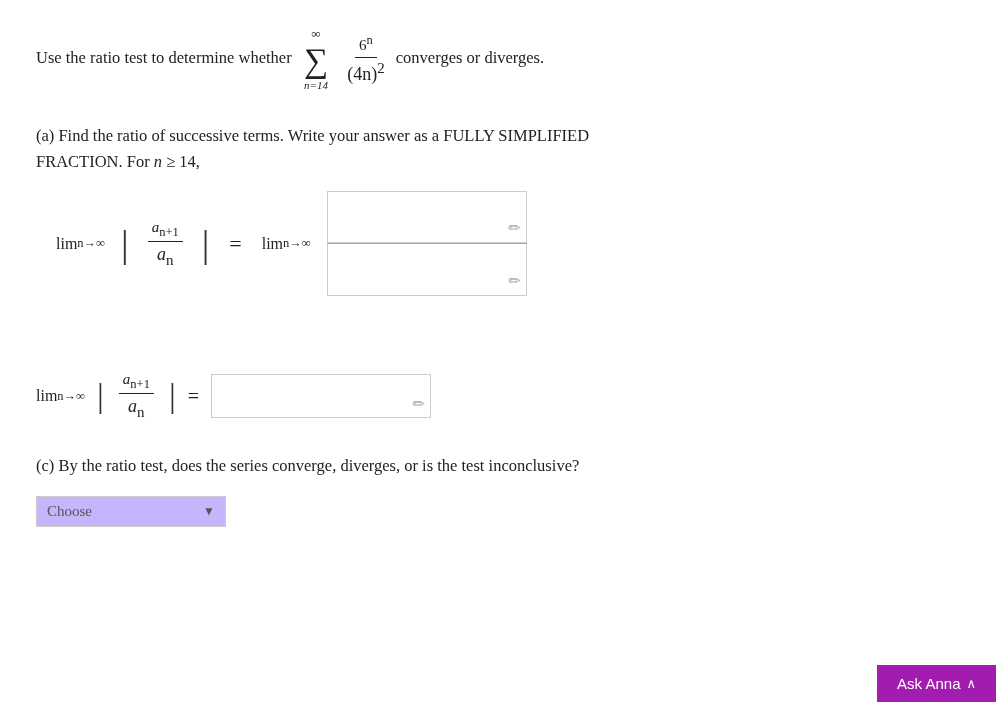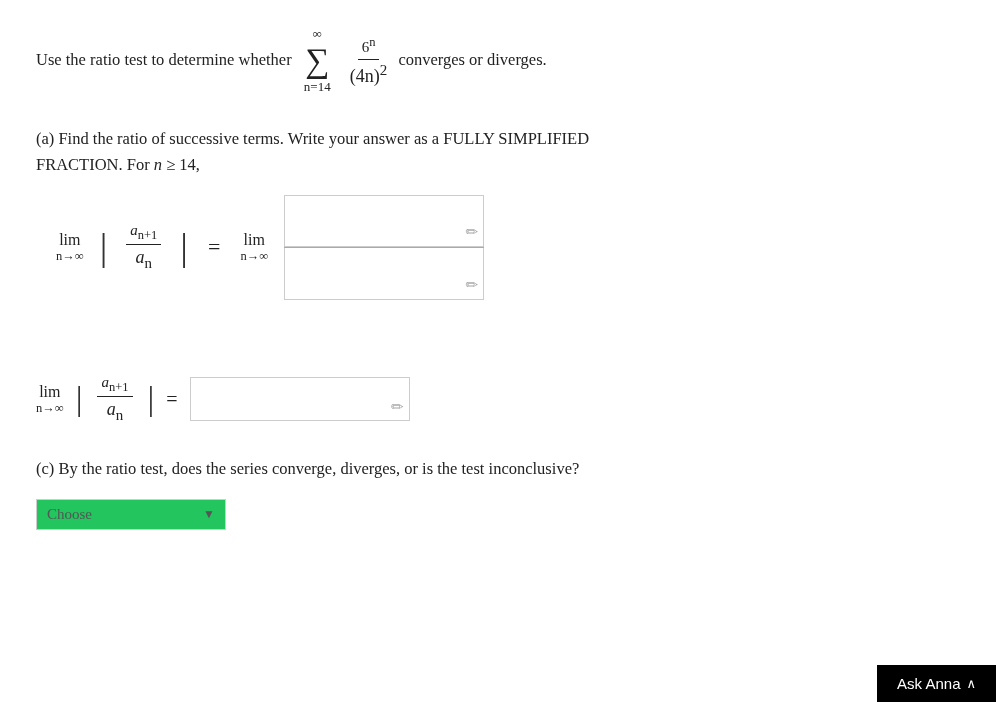--- a/index.html
+++ b/index.html
@@ -111,42 +111,42 @@
     }
 
     
     .choose-dropdown {
       display: flex;
       align-items: center;
       border: 1.5px solid #ccc;
       padding: 6px 10px;
       width: 190px;
       cursor: pointer;
-      background: #22c55e;
+      background: #c4b5fd;
       font-size: 15px;
       gap: 8px;
       margin-top: 10px;
     }
 
     .choose-text {
       flex: 1;
       color: #555;
     }
 
     .dropdown-arrow {
       font-size: 12px;
       color: #555;
     }
 
     
     .ask-anna-btn {
       position: absolute;
       bottom: 0;
       right: 0;
-      background: #000000;
+      background: #a21caf;
       color: #fff;
       padding: 10px 20px;
       font-size: 15px;
       font-family: Arial, sans-serif;
       cursor: pointer;
       display: flex;
       align-items: center;
       gap: 6px;
       border: none;
       outline: none;
@@ -176,21 +176,20 @@
     }
 
     .frac-inline .fd {
       padding: 1px 4px;
       font-size: 18px;
       line-height: 1.3;
     }
 
     .limit-display {
       display: inline-flex;
-      flex-direction: column;
       align-items: center;
       font-size: 16px;
     }
 
     .limit-display .lw {
       font-size: 16px;
     }
 
     .limit-display .ls {
       font-size: 12.5px;
@@ -201,21 +200,21 @@
 <body>
 
 <div class="main-content">
 
   <div class="problem-statement">
     <span>Use the ratio test to determine whether</span>
     
     <span class="sum-block" style="display:inline-flex;flex-direction:column;align-items:center;vertical-align:middle;margin:0 8px;">
       <span style="font-size:13px;">∞</span>
       <span style="font-size:34px;line-height:0.95;">∑</span>
-      <span style="font-size:13px;">n=14</span>
+      <span style="font-size:11px;font-style:italic;">n=14</span>
     </span>
     
     <span class="frac-inline">
       <span class="fn">6<sup>n</sup></span>
       <span class="fd">(4n)<sup>2</sup></span>
     </span>
     <span>converges or diverges.</span>
   </div>
 
   <div class="part">

